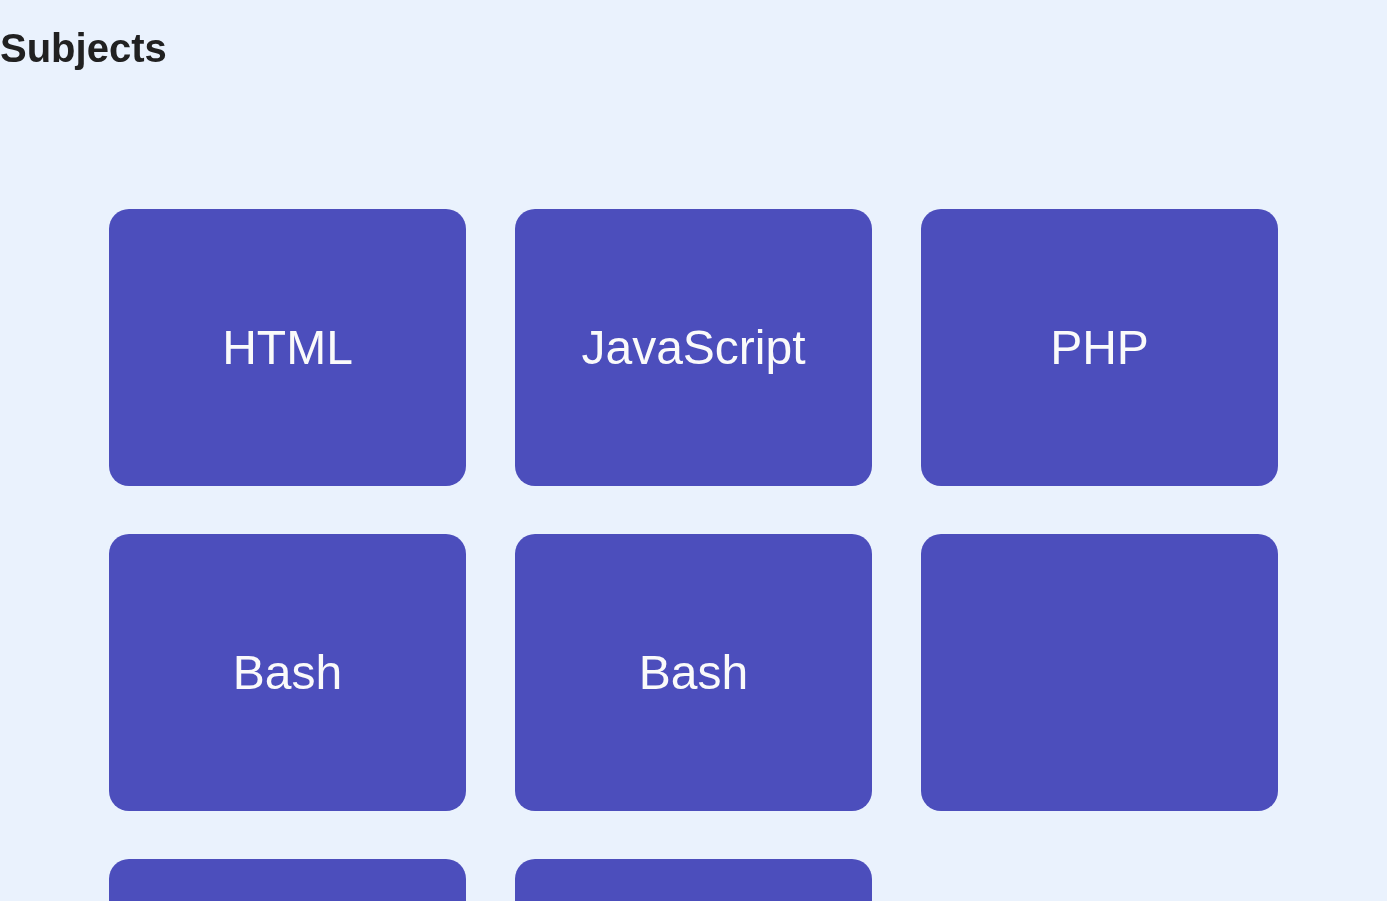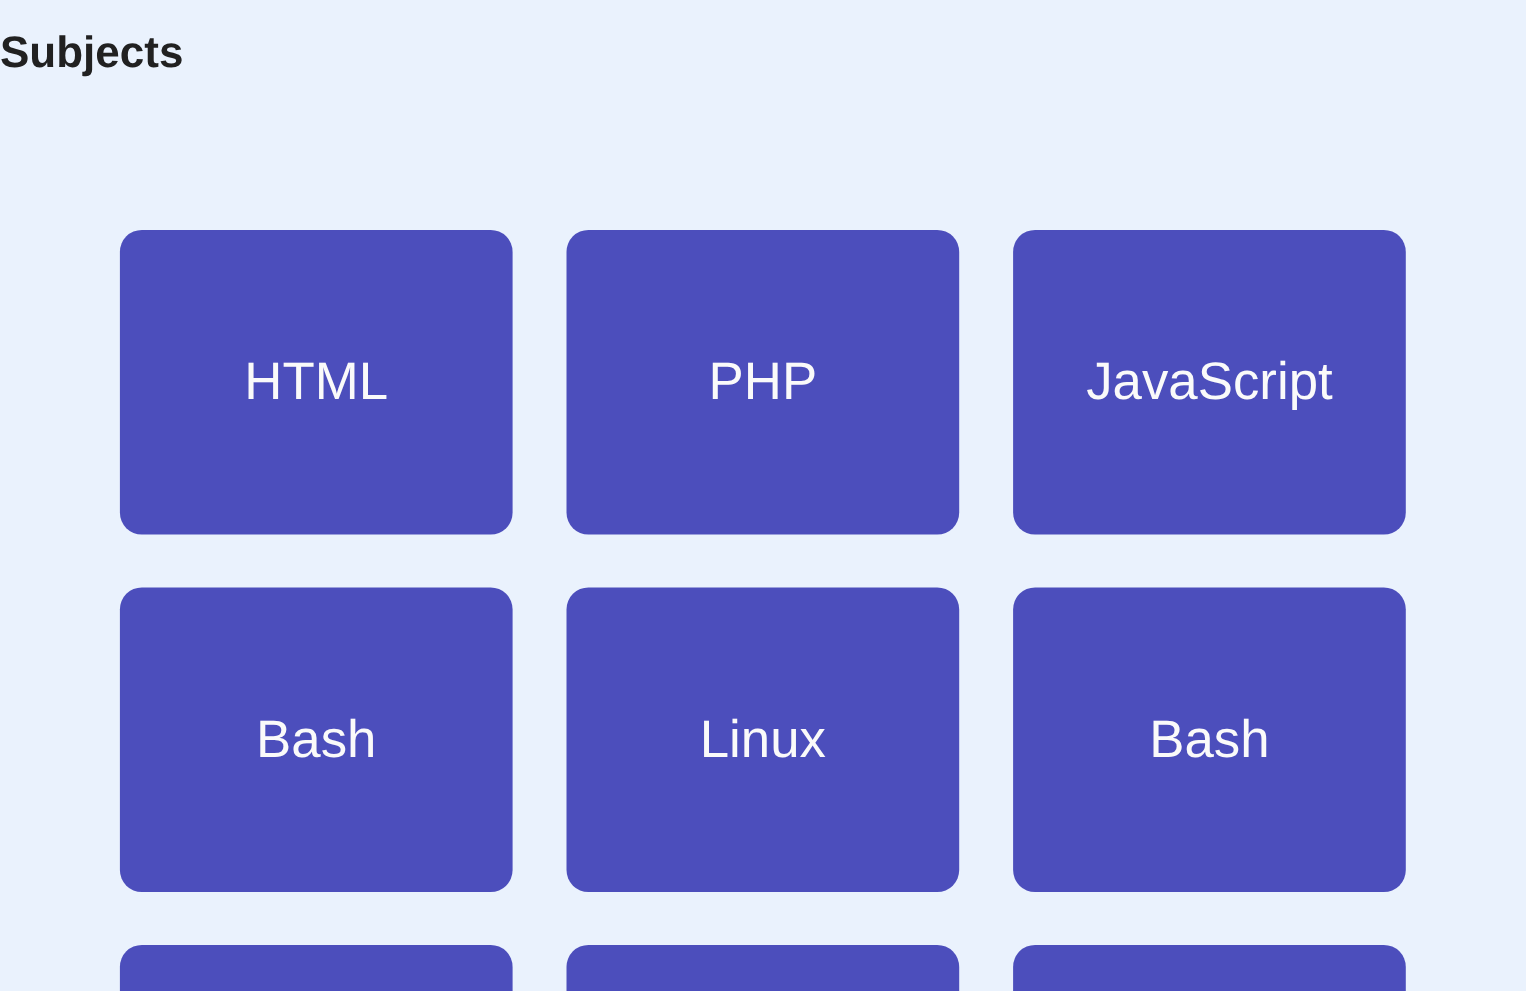--- a/index.html
+++ b/index.html
@@ -47,34 +47,31 @@
 <body>
 
 <h1 class="page-title">Subjects</h1>
 
 <div class="subjects-grid" id="subjects-grid">
   <div class="subject-card">
     <span class="subject-card-label">HTML</span>
   </div>
 
   <div class="subject-card">
-    <span class="subject-card-label">PHP</span>
+    <span class="subject-card-label">JavaScript</span>
   </div>
 
   <div class="subject-card">
-    <span class="subject-card-label">JavaScript</span>
+    <span class="subject-card-label">PHP</span>
   </div>
 
   <div class="subject-card">
     <span class="subject-card-label">Bash</span>
   </div>
 
-  <div class="subject-card">
-    <span class="subject-card-label">Linux</span>
-  </div>
 
   <div class="subject-card">
     <span class="subject-card-label">Bash</span>
   </div>
 
   <div class="subject-card">
     <span class="subject-card-label"></span>
   </div>
 
   <div class="subject-card">

